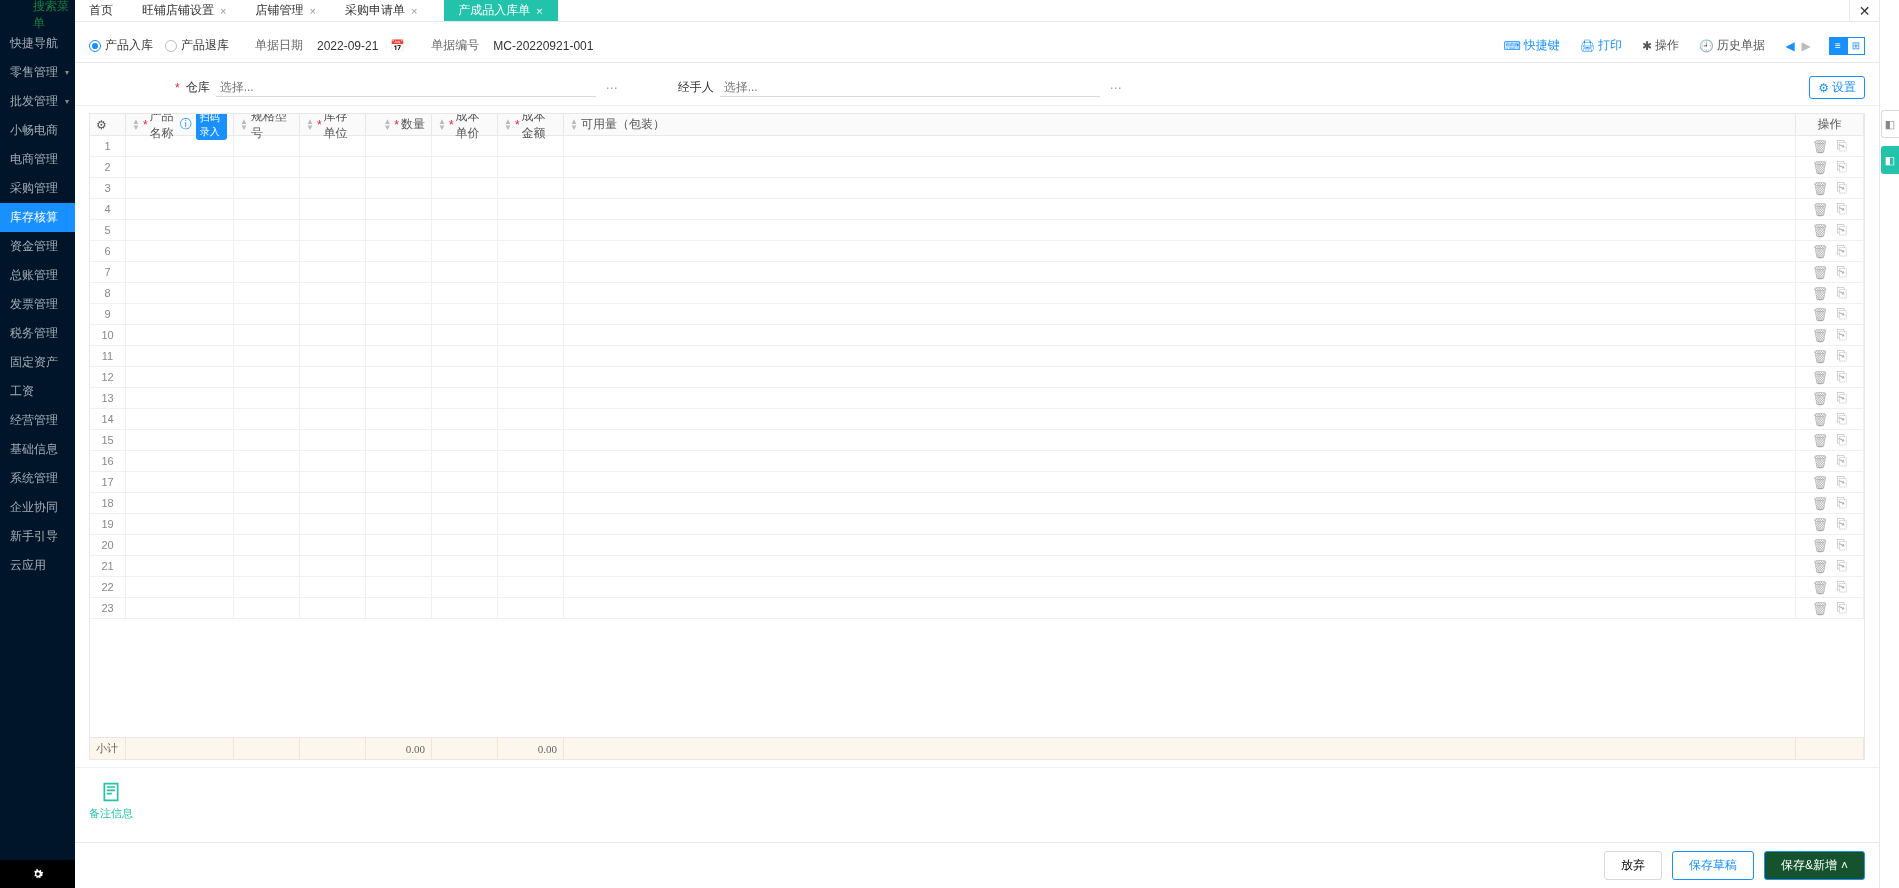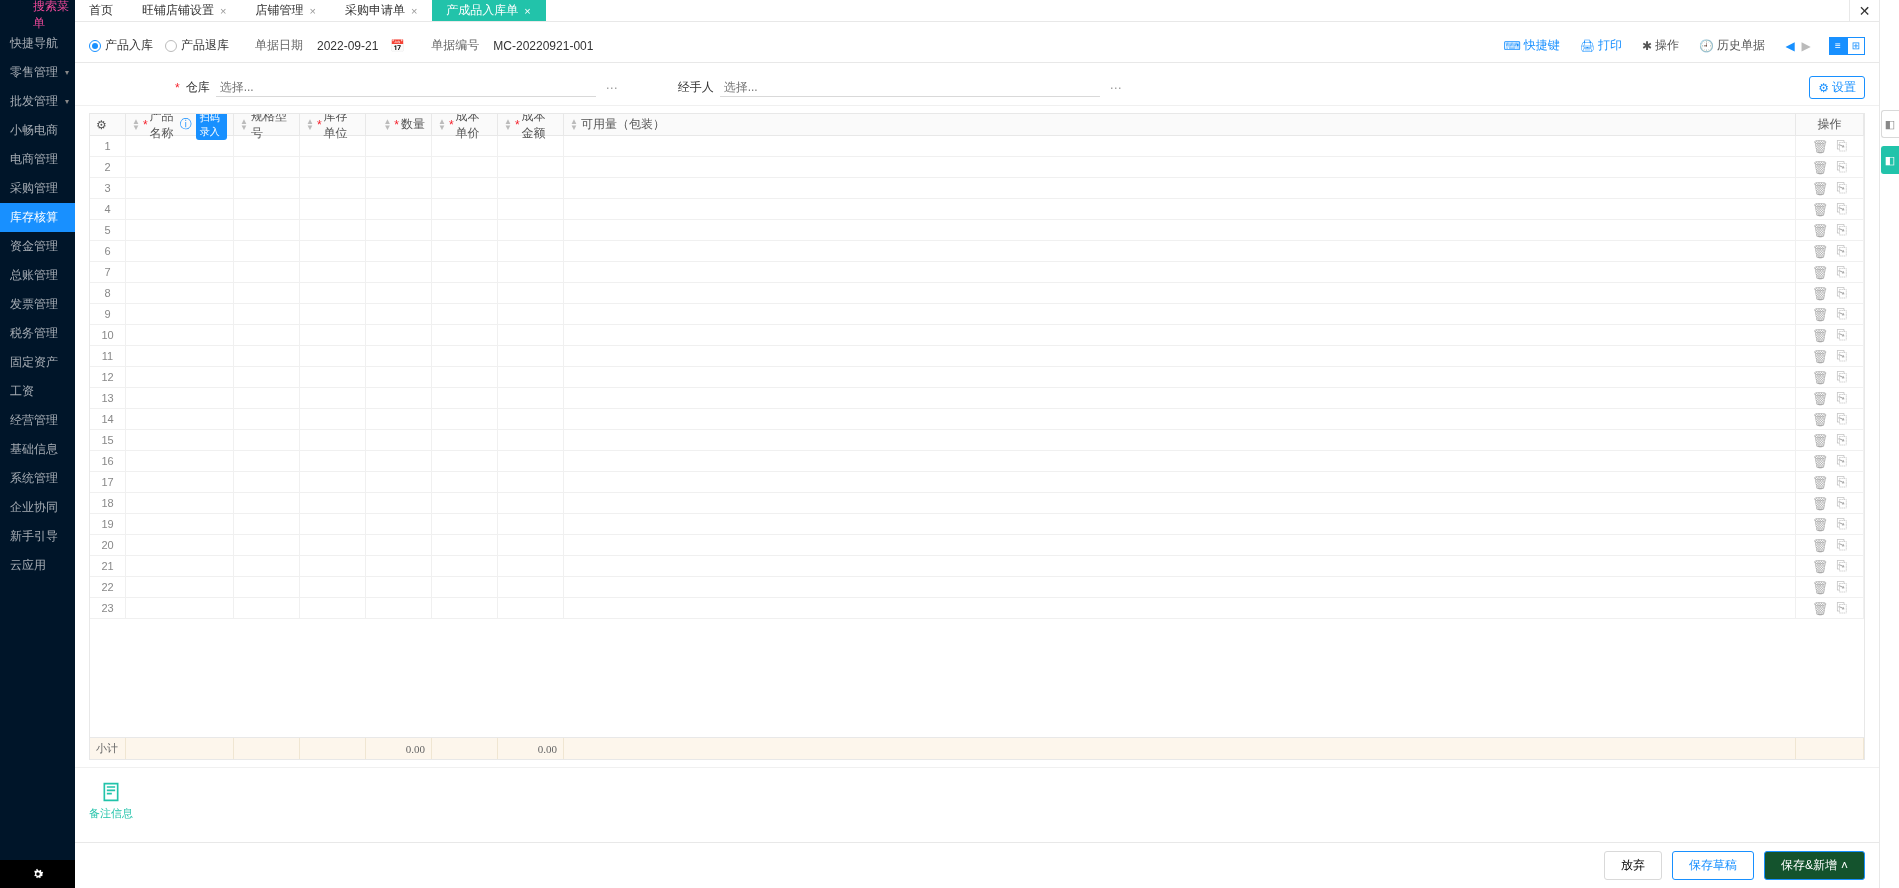--- a/index.html
+++ b/index.html
@@ -1,28 +1,28 @@
 <!DOCTYPE html>
 <html><head>
 <meta charset="utf-8">
 <style>
 * { margin:0; padding:0; box-sizing:border-box; }
 body { font-family:"Microsoft YaHei","PingFang SC",sans-serif; font-size:12px; color:#333; background:#fff; overflow:hidden; }
 .app { display:flex; height:100vh; }
 .sidebar { width:75px; background:#001529; color:#a6adb4; display:flex; flex-direction:column; }
 .sidebar-item { height:29px; display:flex; align-items:center; justify-content:flex-start; padding-left:10px; cursor:pointer; font-size:12px; position:relative; }
-.sidebar-item.search { color:#ec4899;padding-left:33px; }
+.sidebar-item.search { color:#15803d;padding-left:33px; }
 .sidebar-item.active { background:#1890ff; color:#fff; }
 .sidebar-item .caret { position:absolute; right:6px; font-size:8px; color:#888; }
 .sidebar-footer { margin-top:auto; height:28px; background:#000; display:flex; align-items:center; justify-content:center; }
 .sidebar-footer svg { width:14px; height:14px; fill:#fff; }
 .main { flex:1; display:flex; flex-direction:column; min-width:0;gap:7px; }
 .tabs { height:22px; display:flex; align-items:stretch; border-bottom:1px solid #e8e8e8; background:#fff; }
 .tab { padding:0 14px; display:flex; align-items:center; gap:6px; font-size:12px; cursor:pointer; color:#333; border-right:1px solid transparent; }
-.tab.active { background:#22c3aa; color:#fff; }
+.tab.active { background:#22c3aa; color:#fff;margin-left:12px; }
 .tab .x { font-size:11px; color:#999; cursor:pointer; }
 .tab.active .x { color:#fff; }
 .tabs .spacer { flex:1; }
 .tabs .win-close { width:30px; display:flex; align-items:center; justify-content:center; border-left:1px solid #e8e8e8; cursor:pointer; font-size:14px; }
 .toolbar { height:34px; display:flex; align-items:center; padding:0 14px; border-bottom:1px solid #e8e8e8; gap:8px; }
 .radio-group { display:flex; align-items:center; gap:12px; }
 .radio { display:flex; align-items:center; gap:4px; cursor:pointer; }
 .radio .dot { width:12px; height:12px; border:1px solid #bbb; border-radius:50%; display:inline-flex; align-items:center; justify-content:center; }
 .radio.checked .dot { border-color:#1890ff; }
 .radio.checked .dot::after { content:""; width:6px; height:6px; background:#1890ff; border-radius:50%; }

